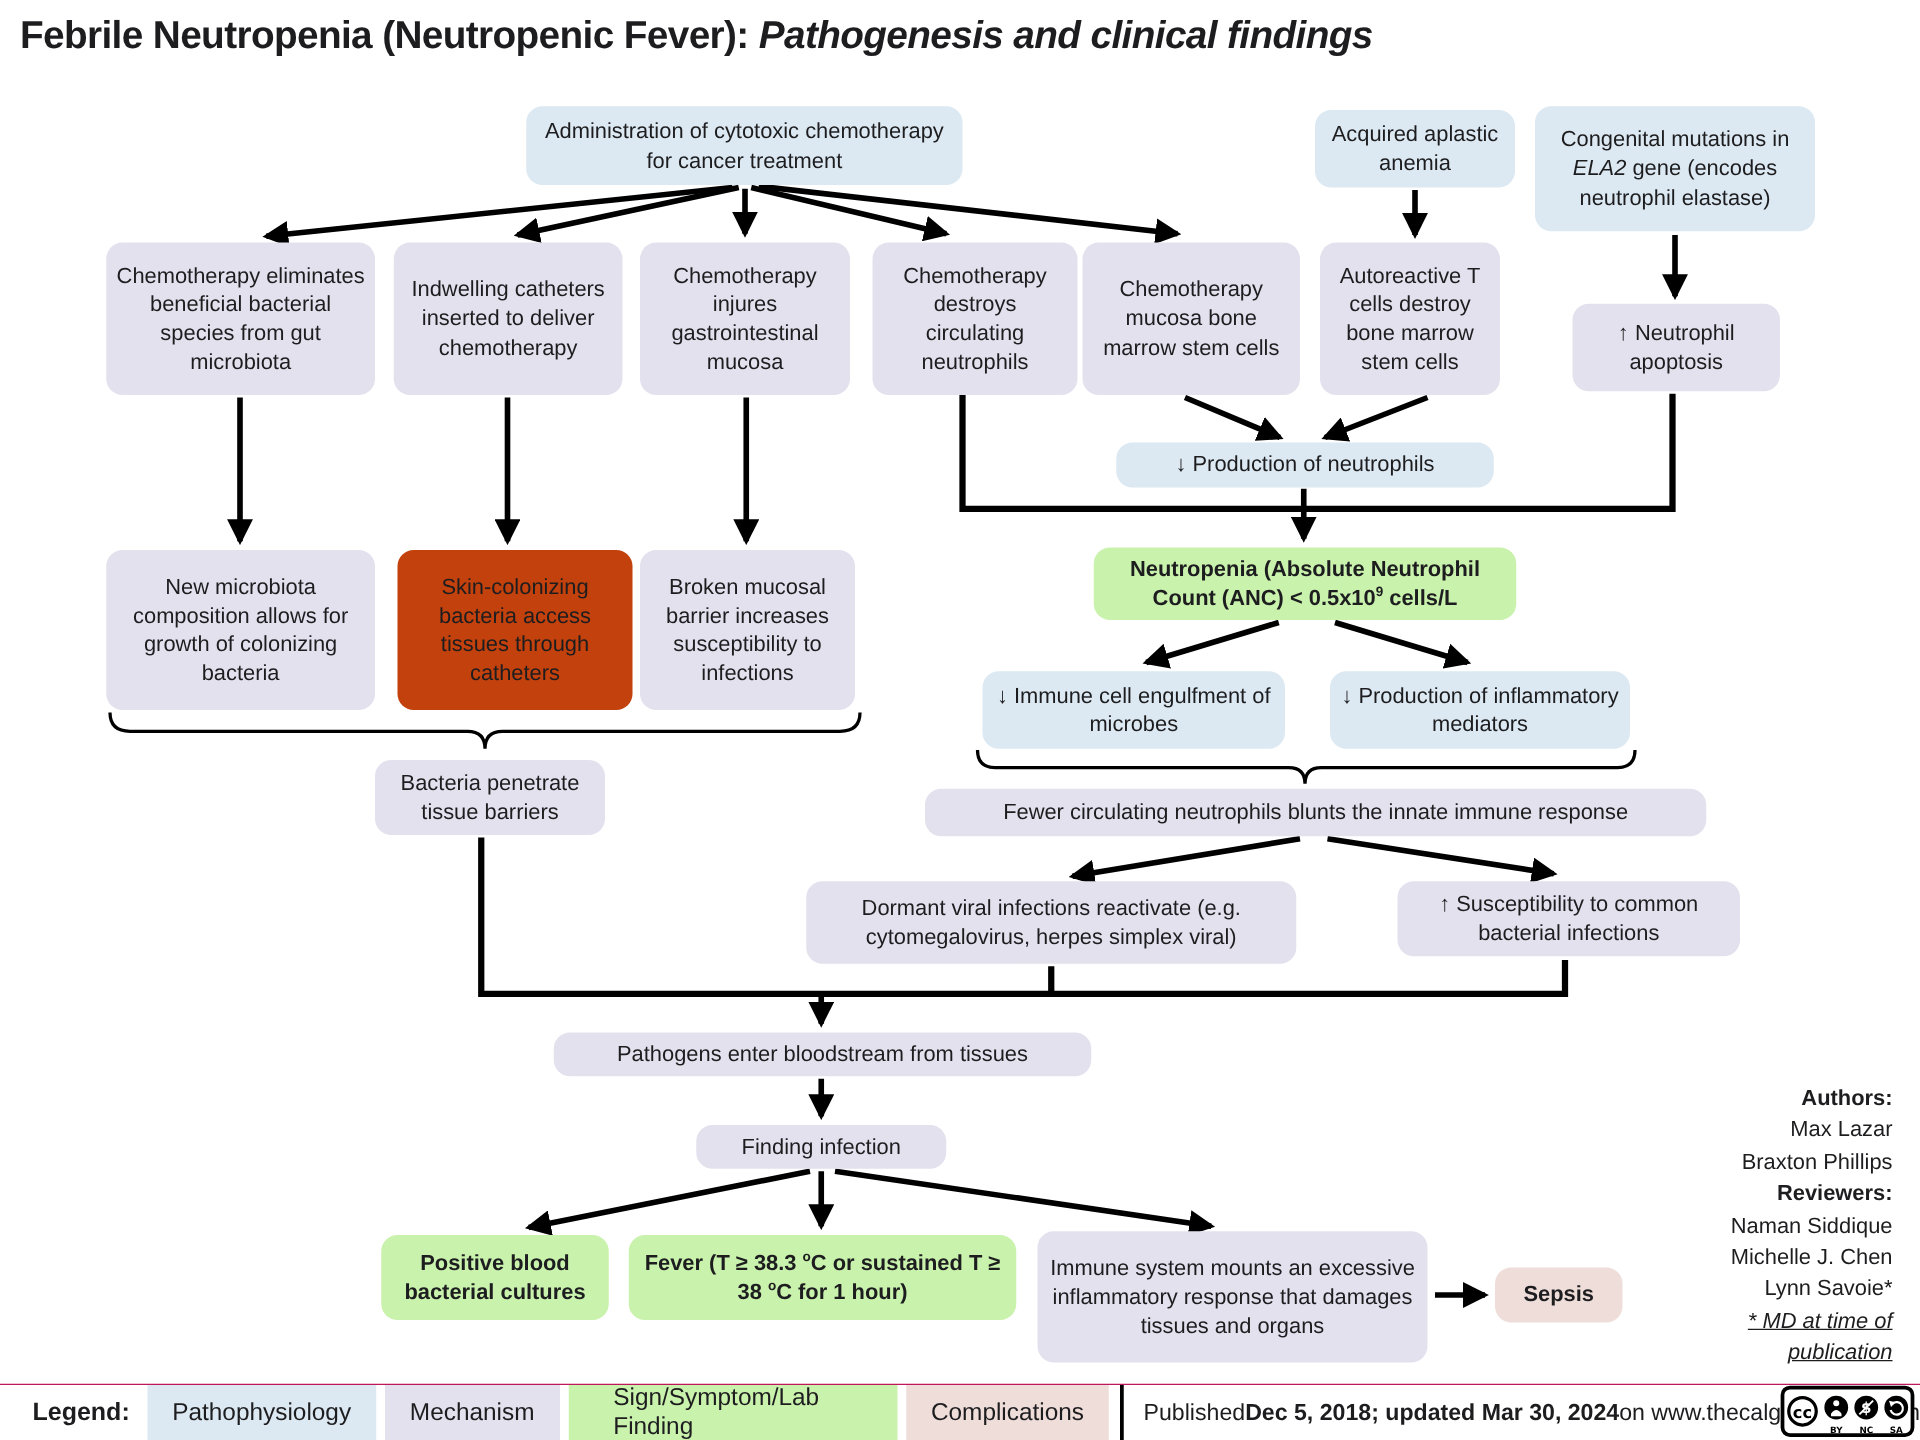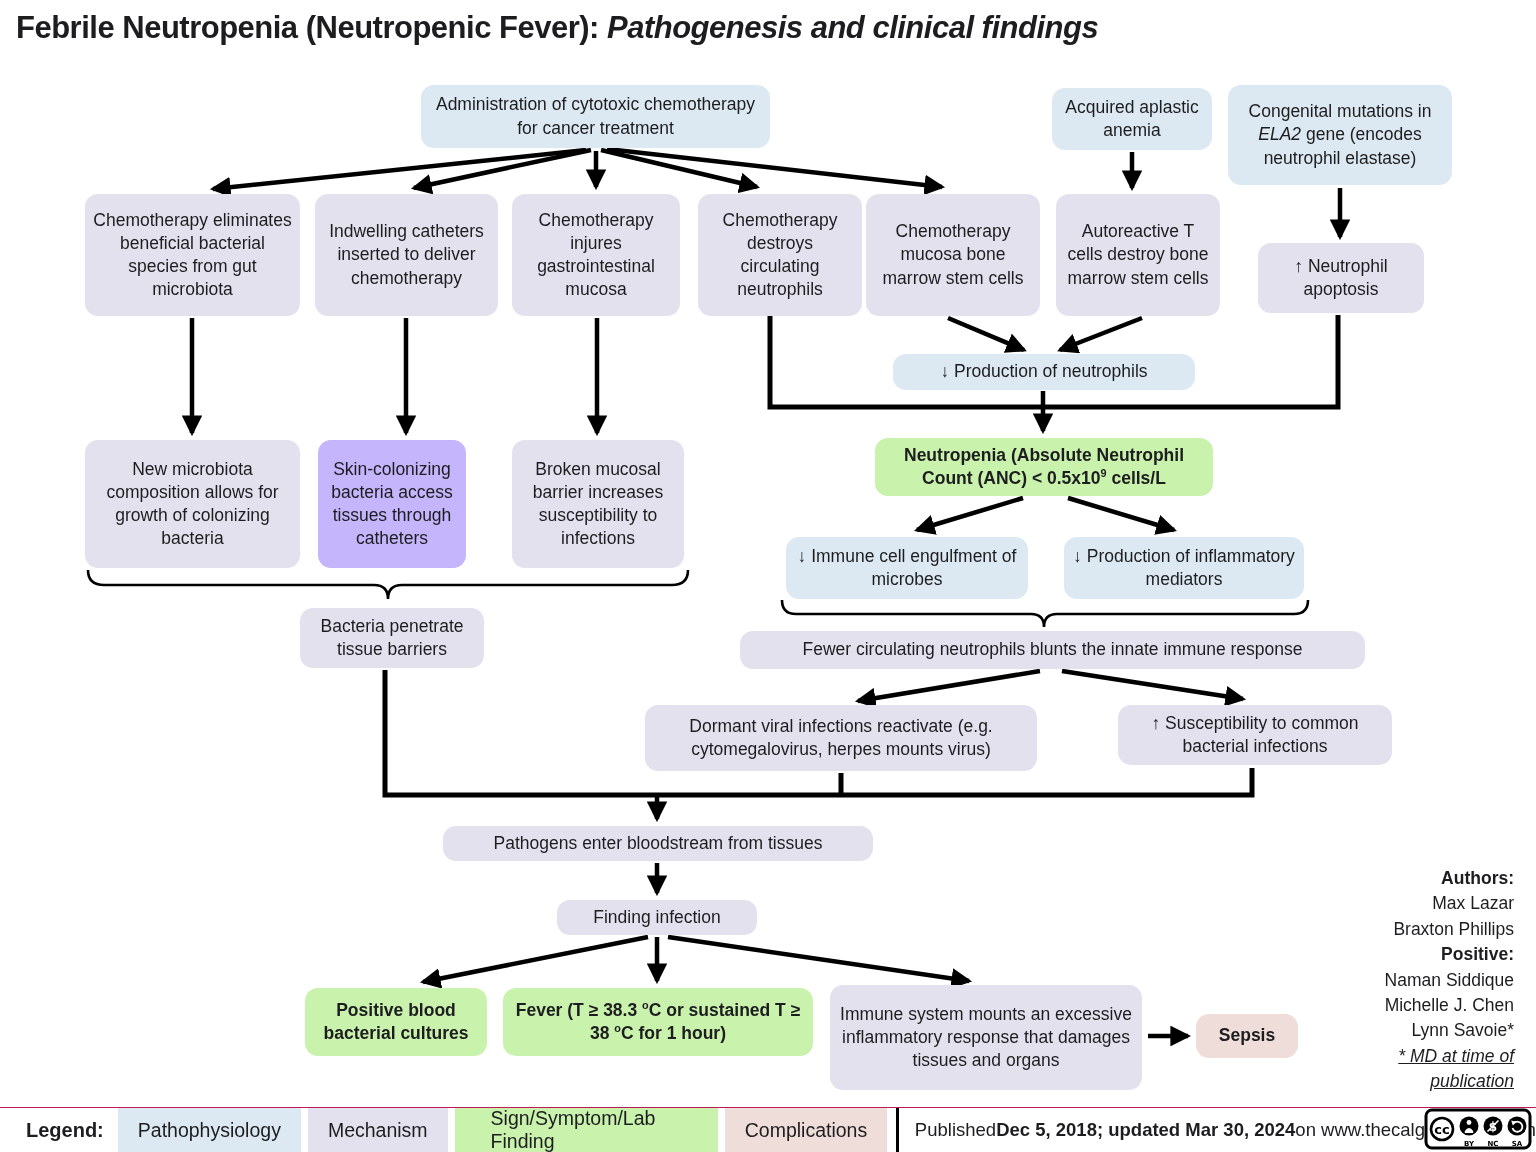--- a/index.html
+++ b/index.html
@@ -122,38 +122,38 @@
     </div>
   <div class="node" style="left: 512px; top: 194px; width: 168px; height: 122px; background: rgb(228, 225, 238);">
       <span>Chemotherapy injures gastrointestinal mucosa</span>
     </div>
   <div class="node" style="left: 698px; top: 194px; width: 164px; height: 122px; background: rgb(228, 225, 238);">
       <span>Chemotherapy destroys circulating neutrophils</span>
     </div>
   <div class="node" style="left: 866px; top: 194px; width: 174px; height: 122px; background: rgb(228, 225, 238);">
       <span>Chemotherapy mucosa bone marrow stem cells</span>
     </div>
-  <div class="node" style="left: 1056px; top: 194px; width: 164px; height: 122px; background: rgb(228, 225, 238);">
+  <div class="node" style="left: 1056px; top: 194px; width: 144px; height: 122px; background: rgb(228, 225, 238);">
       <span>Autoreactive T cells destroy bone marrow stem cells</span>
     </div>
   <div class="node" style="left: 1258px; top: 243px; width: 166px; height: 70px; background: rgb(228, 225, 238);">
       <span>↑ Neutrophil apoptosis</span>
     </div>
 
   <div class="node" style="left: 893px; top: 354px; width: 302px; height: 36px; background: rgb(220, 233, 242);">
       <span>↓ Production of neutrophils</span>
     </div>
   <div class="node bold" style="left: 875px; top: 438px; width: 338px; height: 58px; background: rgb(201, 242, 173);">
       <span><span>Neutropenia (Absolute Neutrophil Count (ANC) &lt; 0.5x10</span><sup>9</sup><span> cells/L</span></span>
     </div>
 
   <div class="node" style="left: 85px; top: 440px; width: 215px; height: 128px; background: rgb(228, 225, 238);">
       <span>New microbiota composition allows for growth of colonizing bacteria</span>
     </div>
-  <div class="node" style="left: 318px; top: 440px; width: 148px; height: 128px; background: #c4b5fd;">
+  <div class="node" style="left: 318px; top: 440px; width: 188px; height: 128px; background: #c2410c;">
       <span>Skin-colonizing bacteria access tissues through catheters</span>
     </div>
   <div class="node" style="left: 512px; top: 440px; width: 172px; height: 128px; background: rgb(228, 225, 238);">
       <span>Broken mucosal barrier increases susceptibility to infections</span>
     </div>
 
   <div class="node" style="left: 786px; top: 537px; width: 242px; height: 62px; background: rgb(220, 233, 242);">
       <span>↓ Immune cell engulfment of microbes</span>
     </div>
   <div class="node" style="left: 1064px; top: 537px; width: 240px; height: 62px; background: rgb(220, 233, 242);">
@@ -161,21 +161,21 @@
     </div>
   <div class="node" style="left: 740px; top: 631px; width: 625px; height: 38px; background: rgb(228, 225, 238);">
       <span>Fewer circulating neutrophils blunts the innate immune response</span>
     </div>
 
   <div class="node" style="left: 300px; top: 608px; width: 184px; height: 60px; background: rgb(228, 225, 238);">
       <span>Bacteria penetrate tissue barriers</span>
     </div>
 
   <div class="node" style="left: 645px; top: 705px; width: 392px; height: 66px; background: rgb(228, 225, 238);">
-      <span>Dormant viral infections reactivate (e.g. cytomegalovirus, herpes mounts virus)</span>
+      <span>Dormant viral infections reactivate (e.g. cytomegalovirus, herpes simplex viral)</span>
     </div>
   <div class="node" style="left: 1118px; top: 705px; width: 274px; height: 60px; background: rgb(228, 225, 238);">
       <span>↑ Susceptibility to common bacterial infections</span>
     </div>
 
   <div class="node" style="left: 443px; top: 826px; width: 430px; height: 35px; background: rgb(228, 225, 238);">
       <span>Pathogens enter bloodstream from tissues</span>
     </div>
   <div class="node" style="left: 557px; top: 900px; width: 200px; height: 35px; background: rgb(228, 225, 238);">
       <span>Finding infection</span>
@@ -191,21 +191,21 @@
       <span>Immune system mounts an excessive inflammatory response that damages tissues and organs</span>
     </div>
   <div class="node bold" style="left: 1196px; top: 1014px; width: 102px; height: 44px; background: rgb(238, 221, 217);">
       <span>Sepsis</span>
     </div>
 
   <div id="credits">
     <div class="hd">Authors:</div>
     <div>Max Lazar</div>
     <div>Braxton Phillips</div>
-    <div class="hd">Positive:</div>
+    <div class="hd">Reviewers:</div>
     <div>Naman Siddique</div>
     <div>Michelle J. Chen</div>
     <div>Lynn Savoie*</div>
     <div class="it" style="width:160px;margin-left:50px;text-decoration:underline;">* MD at time of publication</div>
   </div>
 
   <div id="legendbar">
     <div class="lg-label">Legend:</div>
     <div class="swatch" style="background: rgb(220, 233, 242);">Pathophysiology</div>
     <div class="swatch" style="background: rgb(228, 225, 238); text-align: center;">Mechanism</div>

